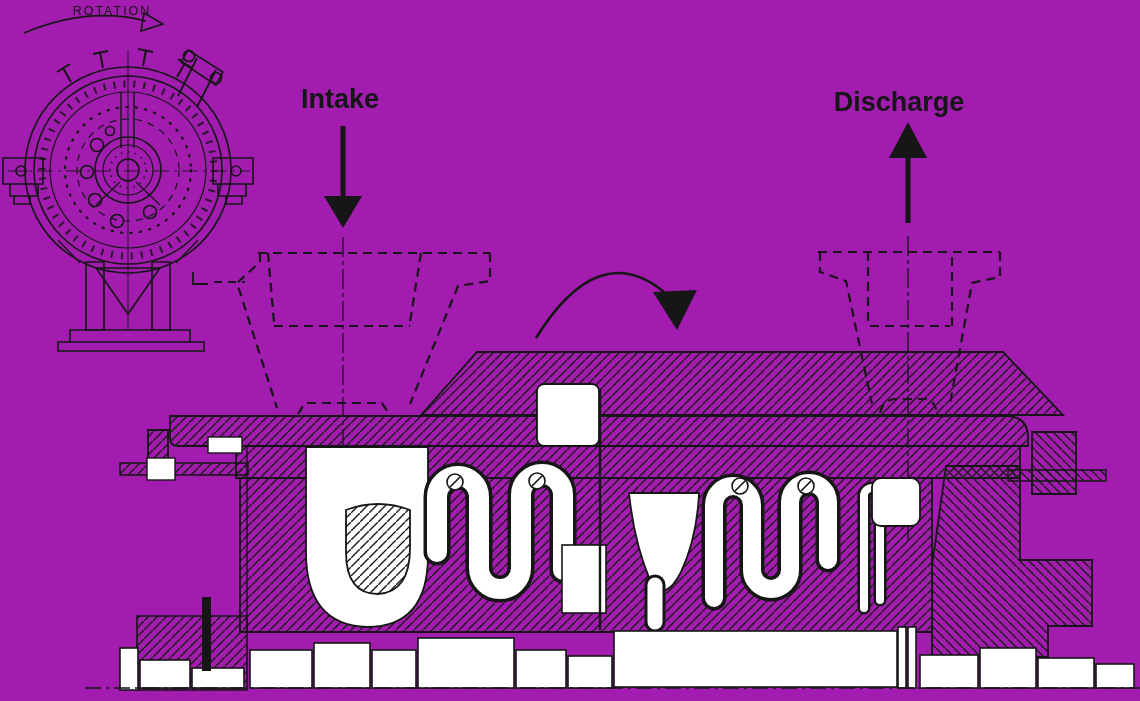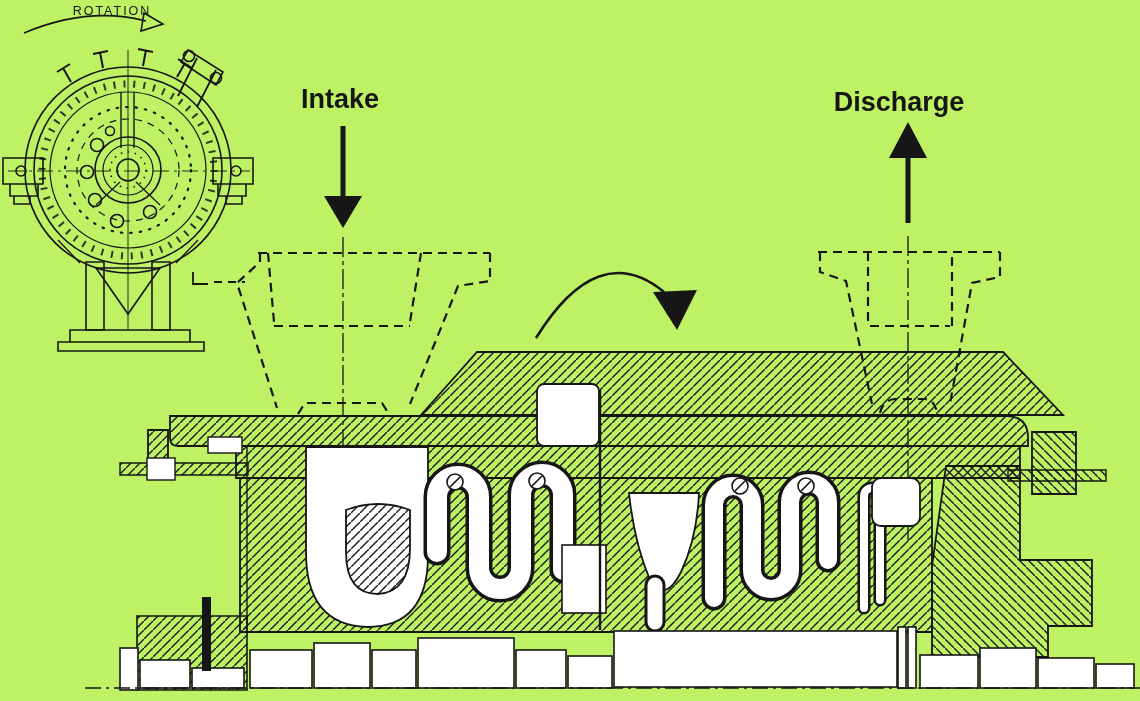--- a/index.html
+++ b/index.html
@@ -1,16 +1,16 @@
 <!DOCTYPE html>
 <html><head>
 <meta charset="utf-8">
 <style>
   html,body{margin:0;padding:0;background:#ffffff;}
-  .figure{position:relative;width:1140px;height:701px;background:#bef264;overflow:hidden;
+  .figure{position:relative;width:1140px;height:701px;background:#a21caf;overflow:hidden;
           font-family:"Liberation Sans", sans-serif;}
   svg{display:block;}
   text{fill:#161616;}
   .lbl-big{font-size:27px;font-weight:700;}
   .lbl-rot{font-size:12.5px;font-weight:400;letter-spacing:2px;}
 </style>
 </head>
 <body>
 
 <div class="figure">

